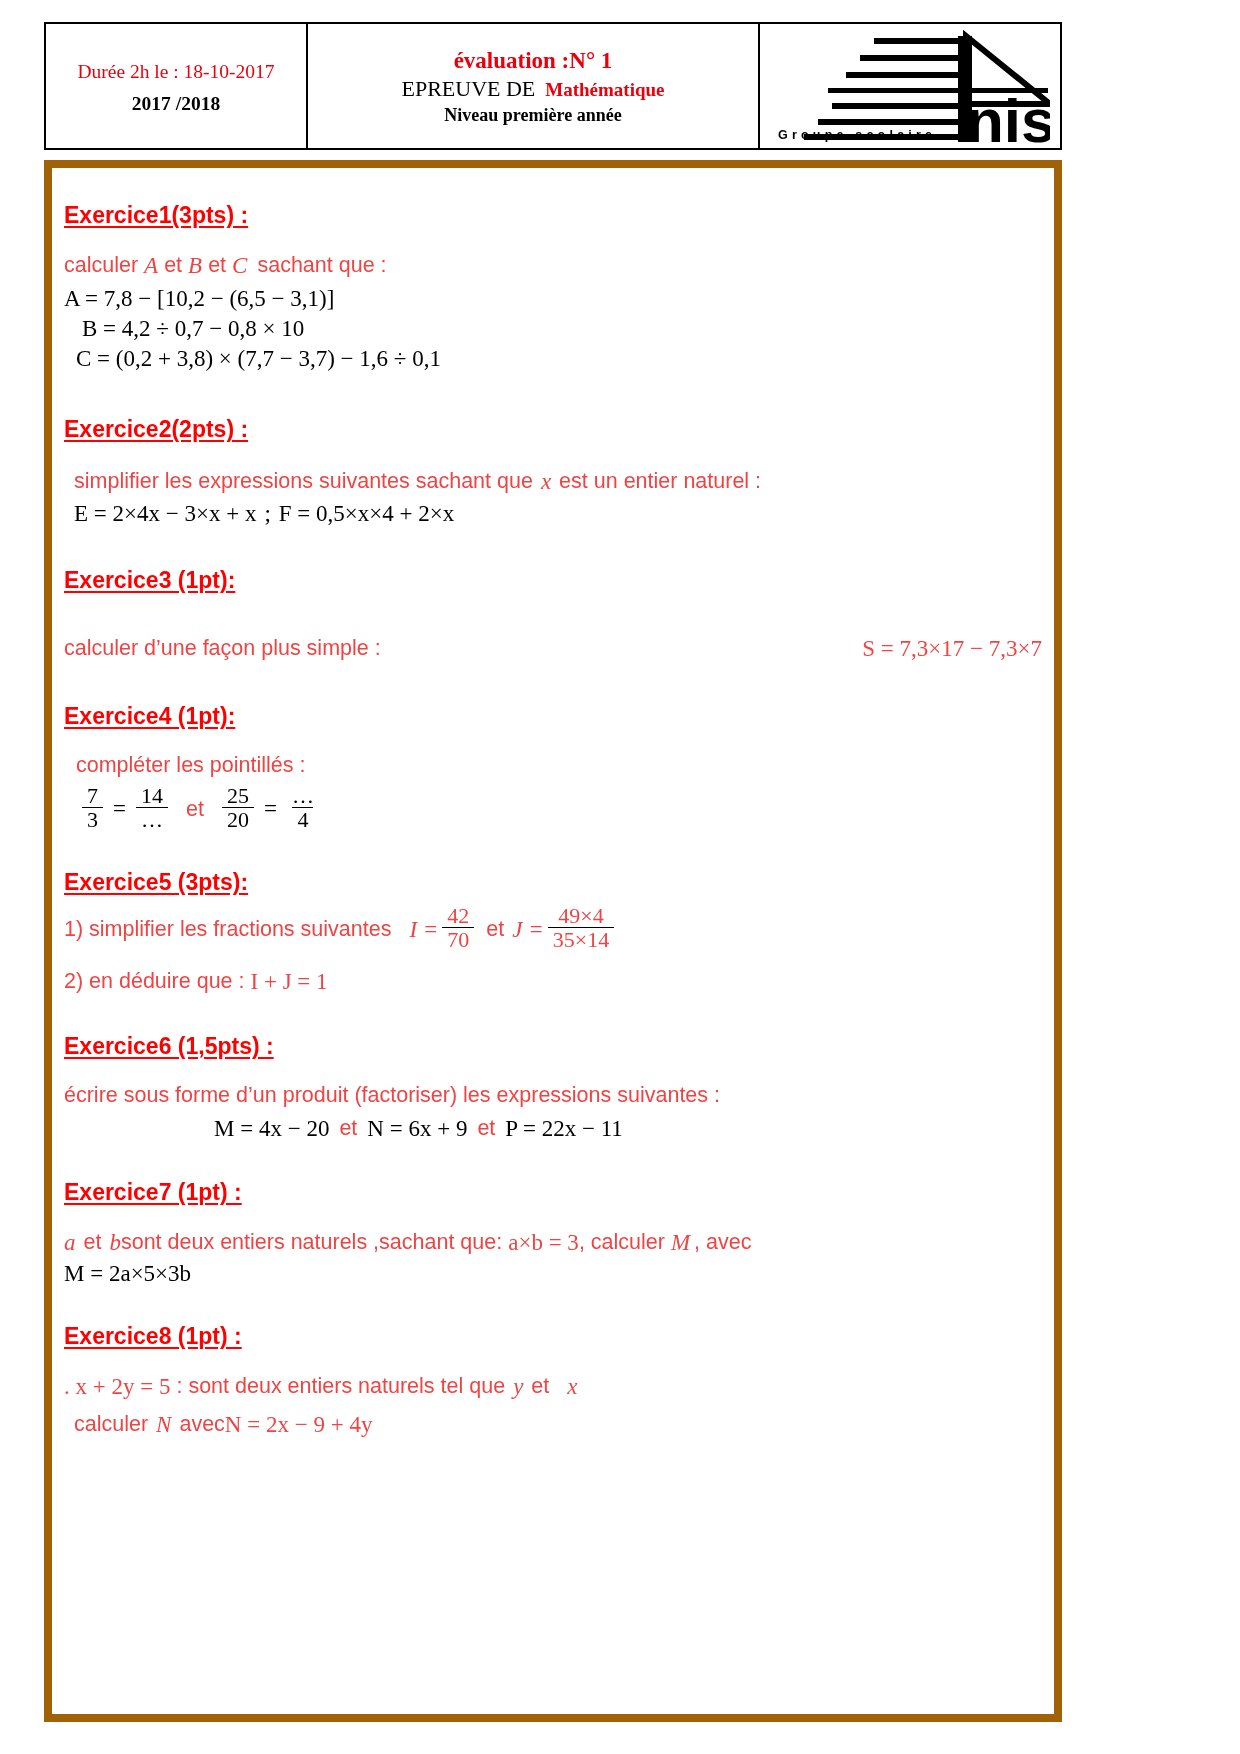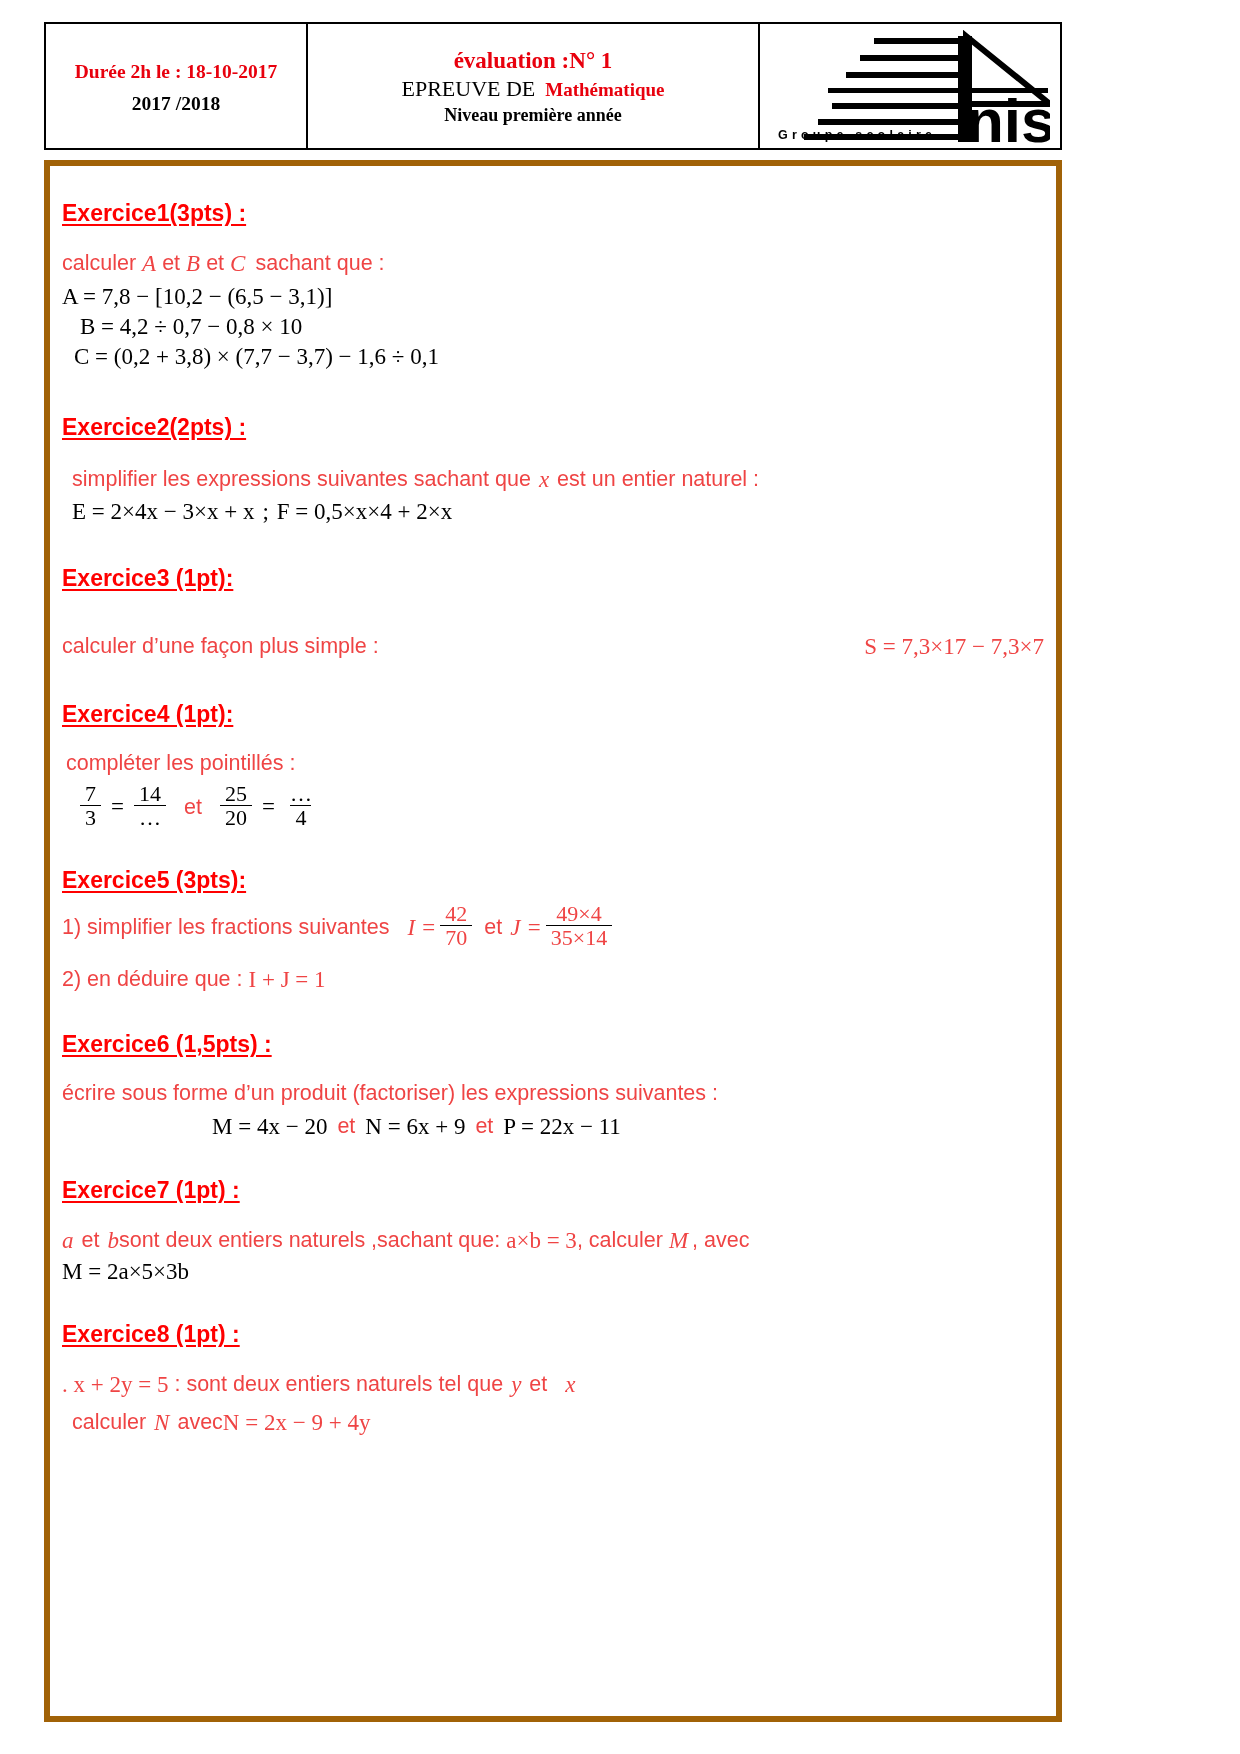--- a/index.html
+++ b/index.html
@@ -51,21 +51,21 @@
     border-right: 2px solid #000;
     padding-top: 2px;
   }
   .hdr-right {
     width: 300px;
     justify-content: flex-start;
     padding-top: 6px;
   }
   .duree {
     font-family: "Liberation Serif", serif;
-    font-weight: bold;
+    font-weight: normal;
     font-size: 19.5px;
     color: #e8000d;
     letter-spacing: 0px;
     white-space: nowrap;
     text-align: right;
   }
   .annee {
     font-family: "Liberation Serif", serif;
     font-weight: bold;
     font-size: 19.5px;
@@ -122,21 +122,21 @@
     white-space: nowrap;
   }
 
   
   .body-frame {
     position: absolute;
     left: 44px;
     top: 160px;
     width: 1018px;
     height: 1562px;
-    border: 6px solid #a16207;
+    border: 8px solid #a16207;
     box-sizing: border-box;
   }
   .content {
     position: absolute;
     left: 12px;
     top: 10px;
     right: 12px;
   }
 
   
@@ -275,21 +275,21 @@
 
         <div class="ex-body inline-row" style="margin-top:40px;justify-content:space-between;">
           <span>calculer d’une façon  plus simple    :</span>
           <span class="mser" style="margin-left:12px;">S = 7,3×17 − 7,3×7</span>
         </div>
       </div>
 
       <div class="sec" style="margin-top:40px;">
         <div class="ex-title">Exercice4 (1pt):</div>
 
-        <div class="ex-body" style="margin-top:22px; margin-left:4px;">
+        <div class="ex-body" style="margin-top:22px; margin-left:12px;">
           <span>compléter les pointillés :</span>
         </div>
 
         <div class="inline-row" style="margin-top:6px; margin-left:14px;">
           <span class="frac">
             <span class="num">7</span>
             <span class="den">3</span>
           </span>
           <span class="mser" style="margin:0 6px;">=</span>
           <span class="frac">

